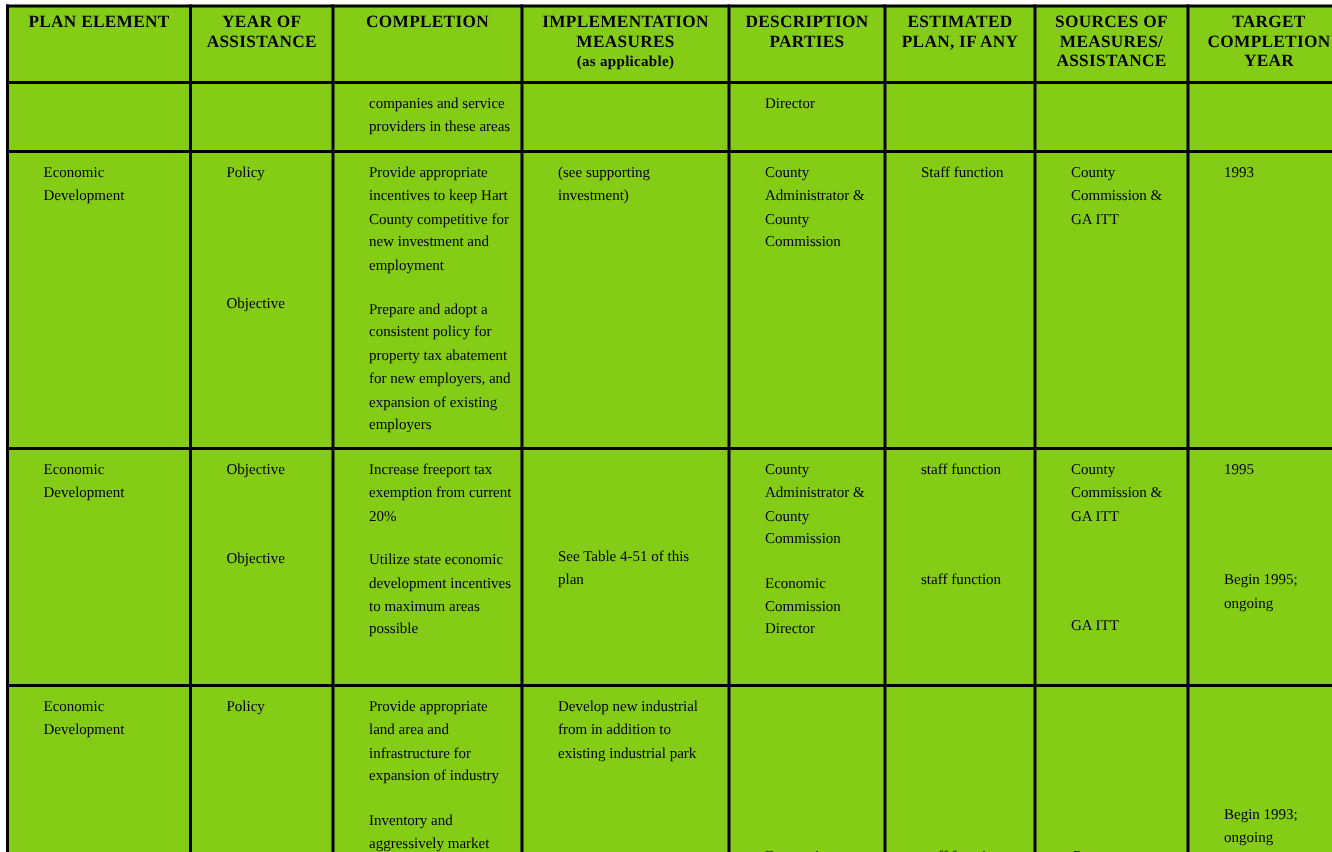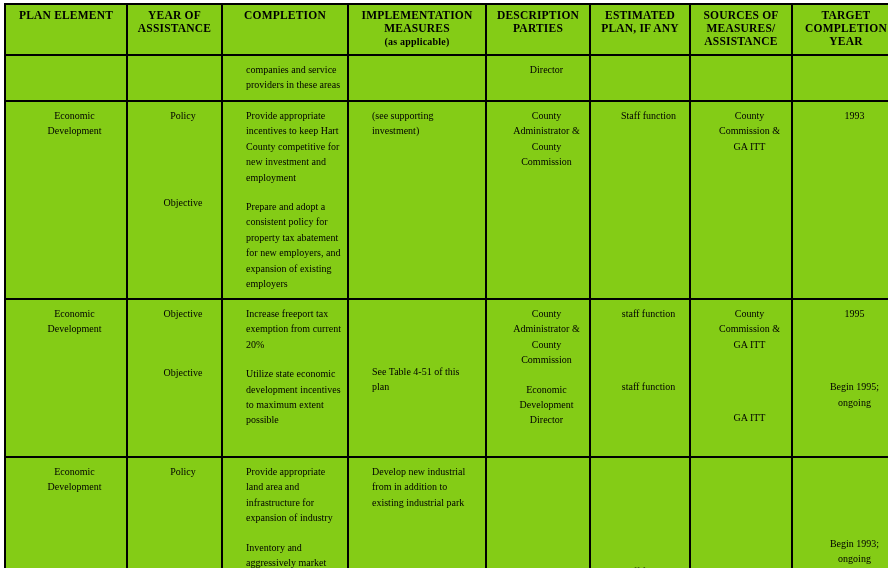--- a/index.html
+++ b/index.html
@@ -65,21 +65,21 @@
   }
 
   
   td .cell {
     position: relative;
     padding: 6px 6px 2px 6px;
     font-size: 10px;
     line-height: 15.4px;
     margin-left: 17px;
   }
-  td.c-center .cell { text-align: center; }
+  td.c-center .cell { }
   td.c-left   .cell { text-align: left; }
 
   .blk { margin: 0; }
 
   
   .sp-1 { height: 14px; }
   .sp-3 { height: 44px; }
   .sp-4 { height: 58px; }
   .sp-5 { height: 72px; }
   .sp-6 { height: 86px; }
@@ -253,35 +253,35 @@
           <div class="cell">
             <div class="blk">Objective</div>
             <div class="sp-3"></div>
             <div class="blk">Objective</div>
           </div>
         </td>
         <td class="c-left">
           <div class="cell">
             <div class="blk">Increase freeport tax exemption from current 20%</div>
             <div class="sp-1"></div>
-            <div class="blk">Utilize state economic development incentives to maximum extent possible</div>
+            <div class="blk">Utilize state economic development incentives to maximum areas possible</div>
           </div>
         </td>
         <td class="c-left">
           <div class="cell">
             <div class="blk"></div>
             <div class="sp-4"></div>
             <div class="blk">See Table 4-51 of this plan</div>
           </div>
         </td>
         <td class="c-center">
           <div class="cell">
             <div class="blk">County Administrator &amp; County Commission</div>
             <div class="sp-1"></div>
-            <div class="blk">Economic Development Director</div>
+            <div class="blk">Economic Commission Director</div>
           </div>
         </td>
         <td class="c-center">
           <div class="cell">
             <div class="blk">staff function</div>
             <div class="sp-4"></div>
             <div class="blk">staff function</div>
           </div>
         </td>
         <td class="c-center">

